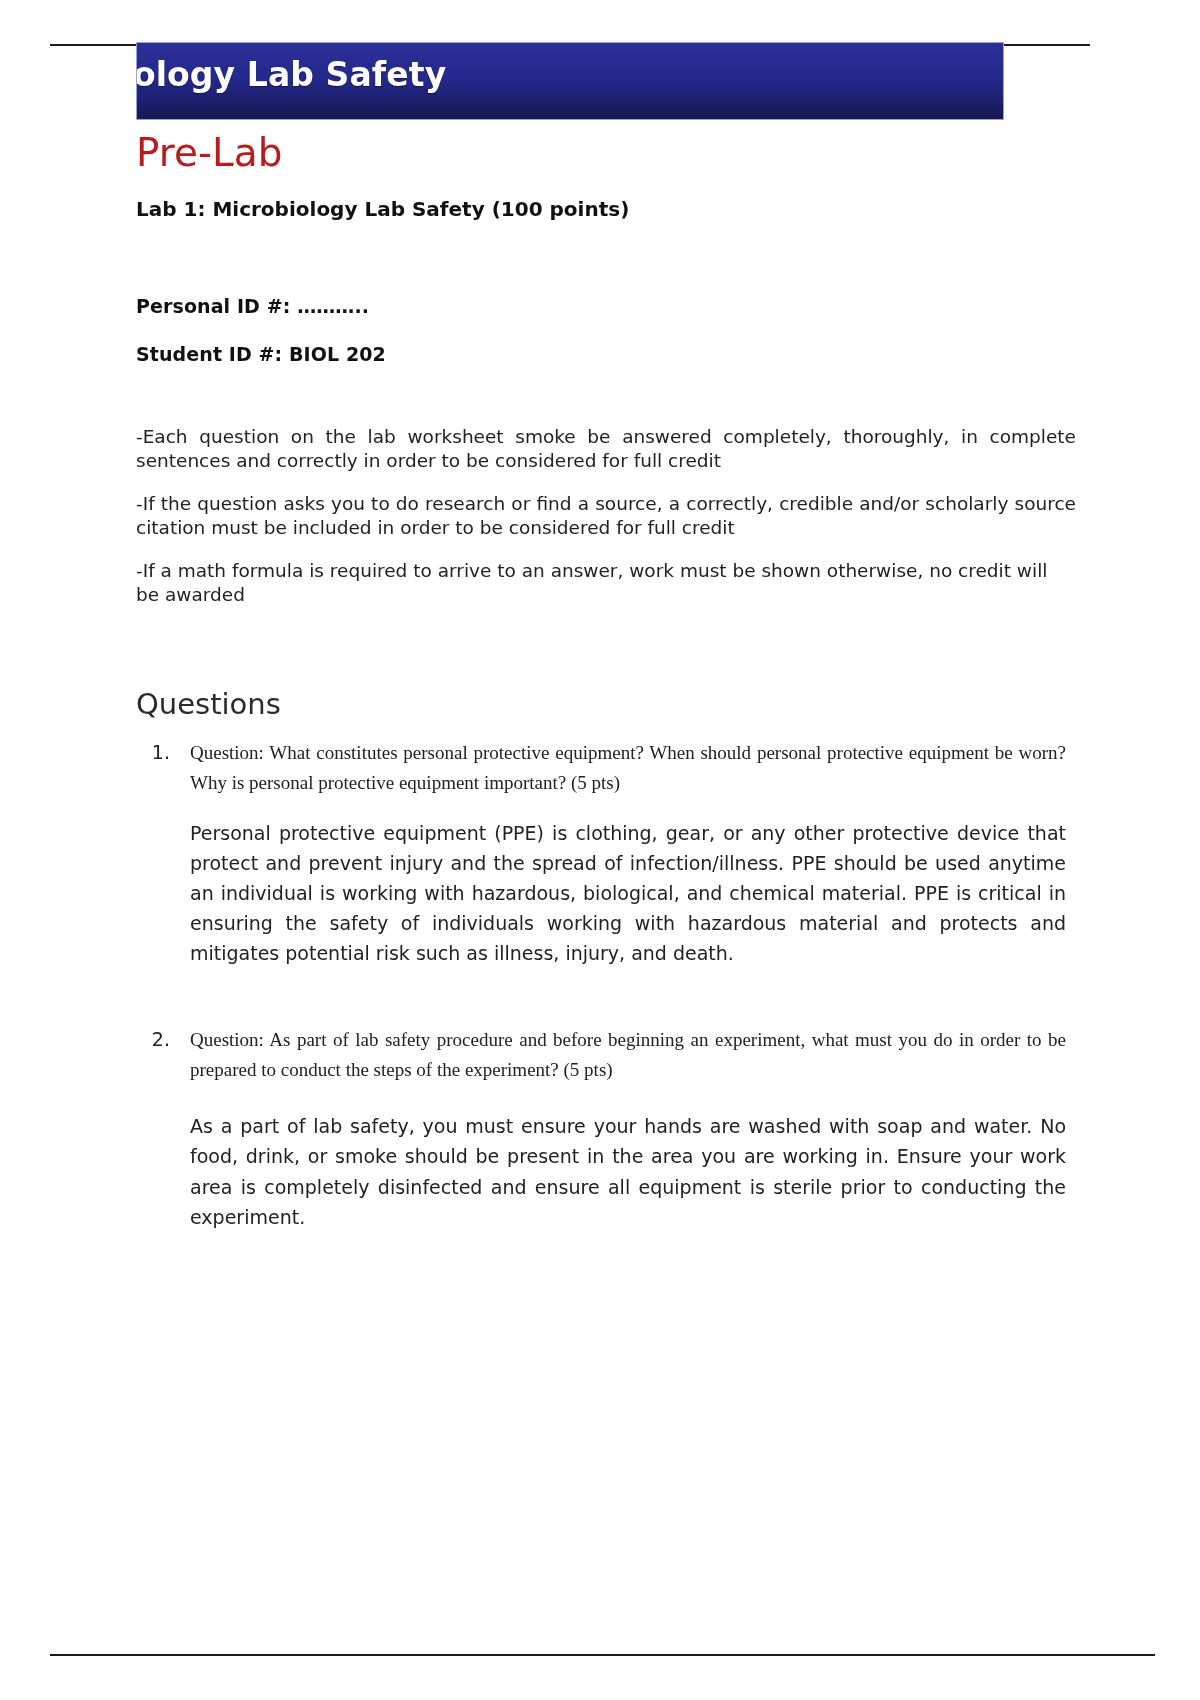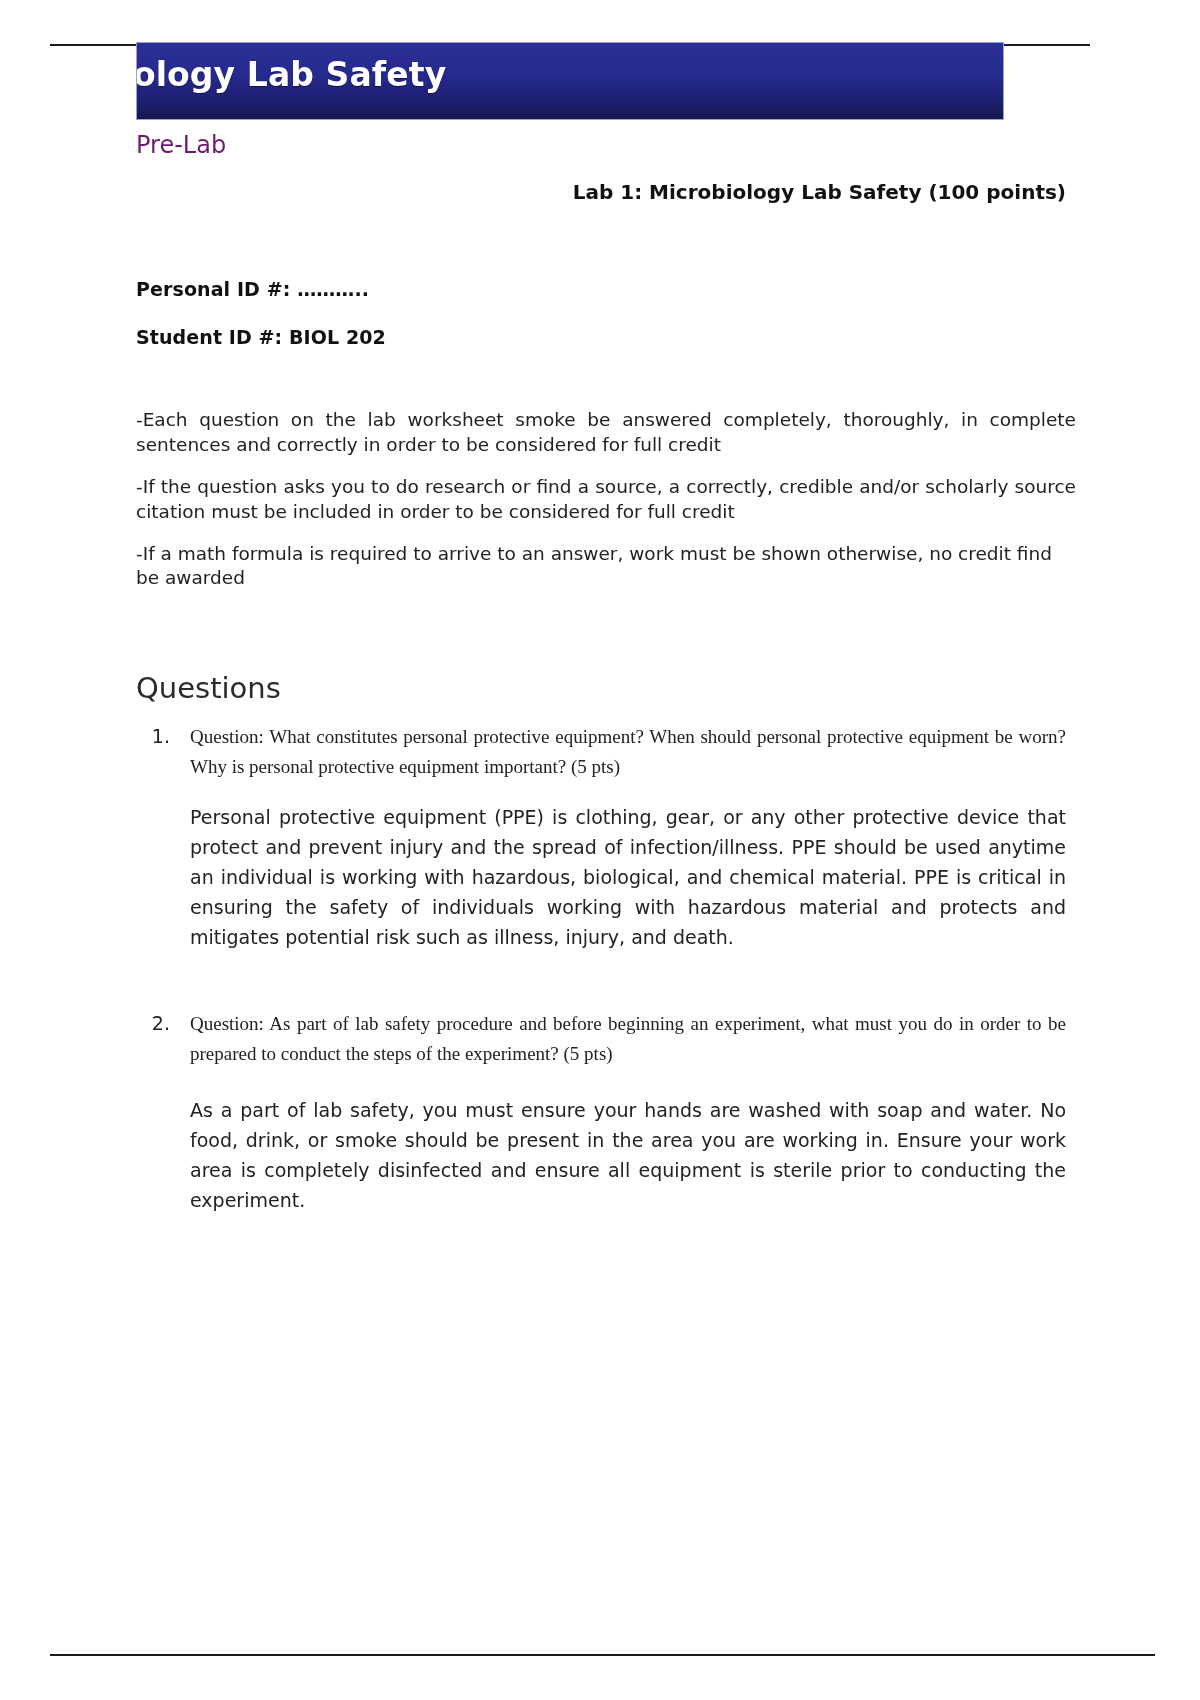--- a/index.html
+++ b/index.html
@@ -70,33 +70,32 @@
 
   
   .content {
     position: absolute;
     left: 136px;
     top: 132px;
     width: 930px;
   }
 
   h1.section-title {
-    font-size: 24px;
+    font-size: 39px;
     font-weight: normal;
-    color: #701a75;
+    color: #b91c1c;
     margin: 0 0 22px 0;
     line-height: 1.1;
   }
 
   .lab-line {
     font-size: 20px;
     font-weight: bold;
     color: #111111;
     margin: 0 0 12px 0;
-    text-align: right;
   }
 
   .spacer-lg { height: 62px; }
   .spacer-md { height: 34px; }
 
   .field-line {
     font-size: 19px;
     font-weight: bold;
     color: #111111;
     margin: 0 0 26px 0;
@@ -186,21 +185,21 @@
       <span>Student ID #:</span>
       <span>BIOL 202</span>
     </p>
 
     <div class="spacer-md"></div>
 
     <p class="instruction">-Each question on the lab worksheet smoke be answered completely, thoroughly, in complete sentences and correctly in order to be considered for full credit</p>
 
     <p class="instruction">-If the question asks you to do research or find a source, a correctly, credible and/or scholarly source citation must be included in order to be considered for full credit</p>
 
-    <p class="instruction last">-If a math formula is required to arrive to an answer, work must be shown otherwise, no credit find be awarded</p>
+    <p class="instruction last">-If a math formula is required to arrive to an answer, work must be shown otherwise, no credit will be awarded</p>
 
     <div class="spacer-lg"></div>
 
     <h2 class="questions-title">Questions</h2>
 
     <ol class="questions">
       <li>
         <span class="q-text">Question: What constitutes personal protective equipment? When should personal protective equipment be worn? Why is  personal protective equipment important? (5 pts)</span>
         <span class="answer">Personal protective equipment (PPE) is clothing, gear,  or  any  other protective device that protect and prevent injury and the spread of infection/illness. PPE should be used anytime an individual is working with hazardous, biological, and chemical material. PPE is critical in ensuring the safety of individuals working with hazardous material and protects and mitigates potential risk such as illness, injury, and death.</span>
         <span class="q-gap" style="display:block"></span>

